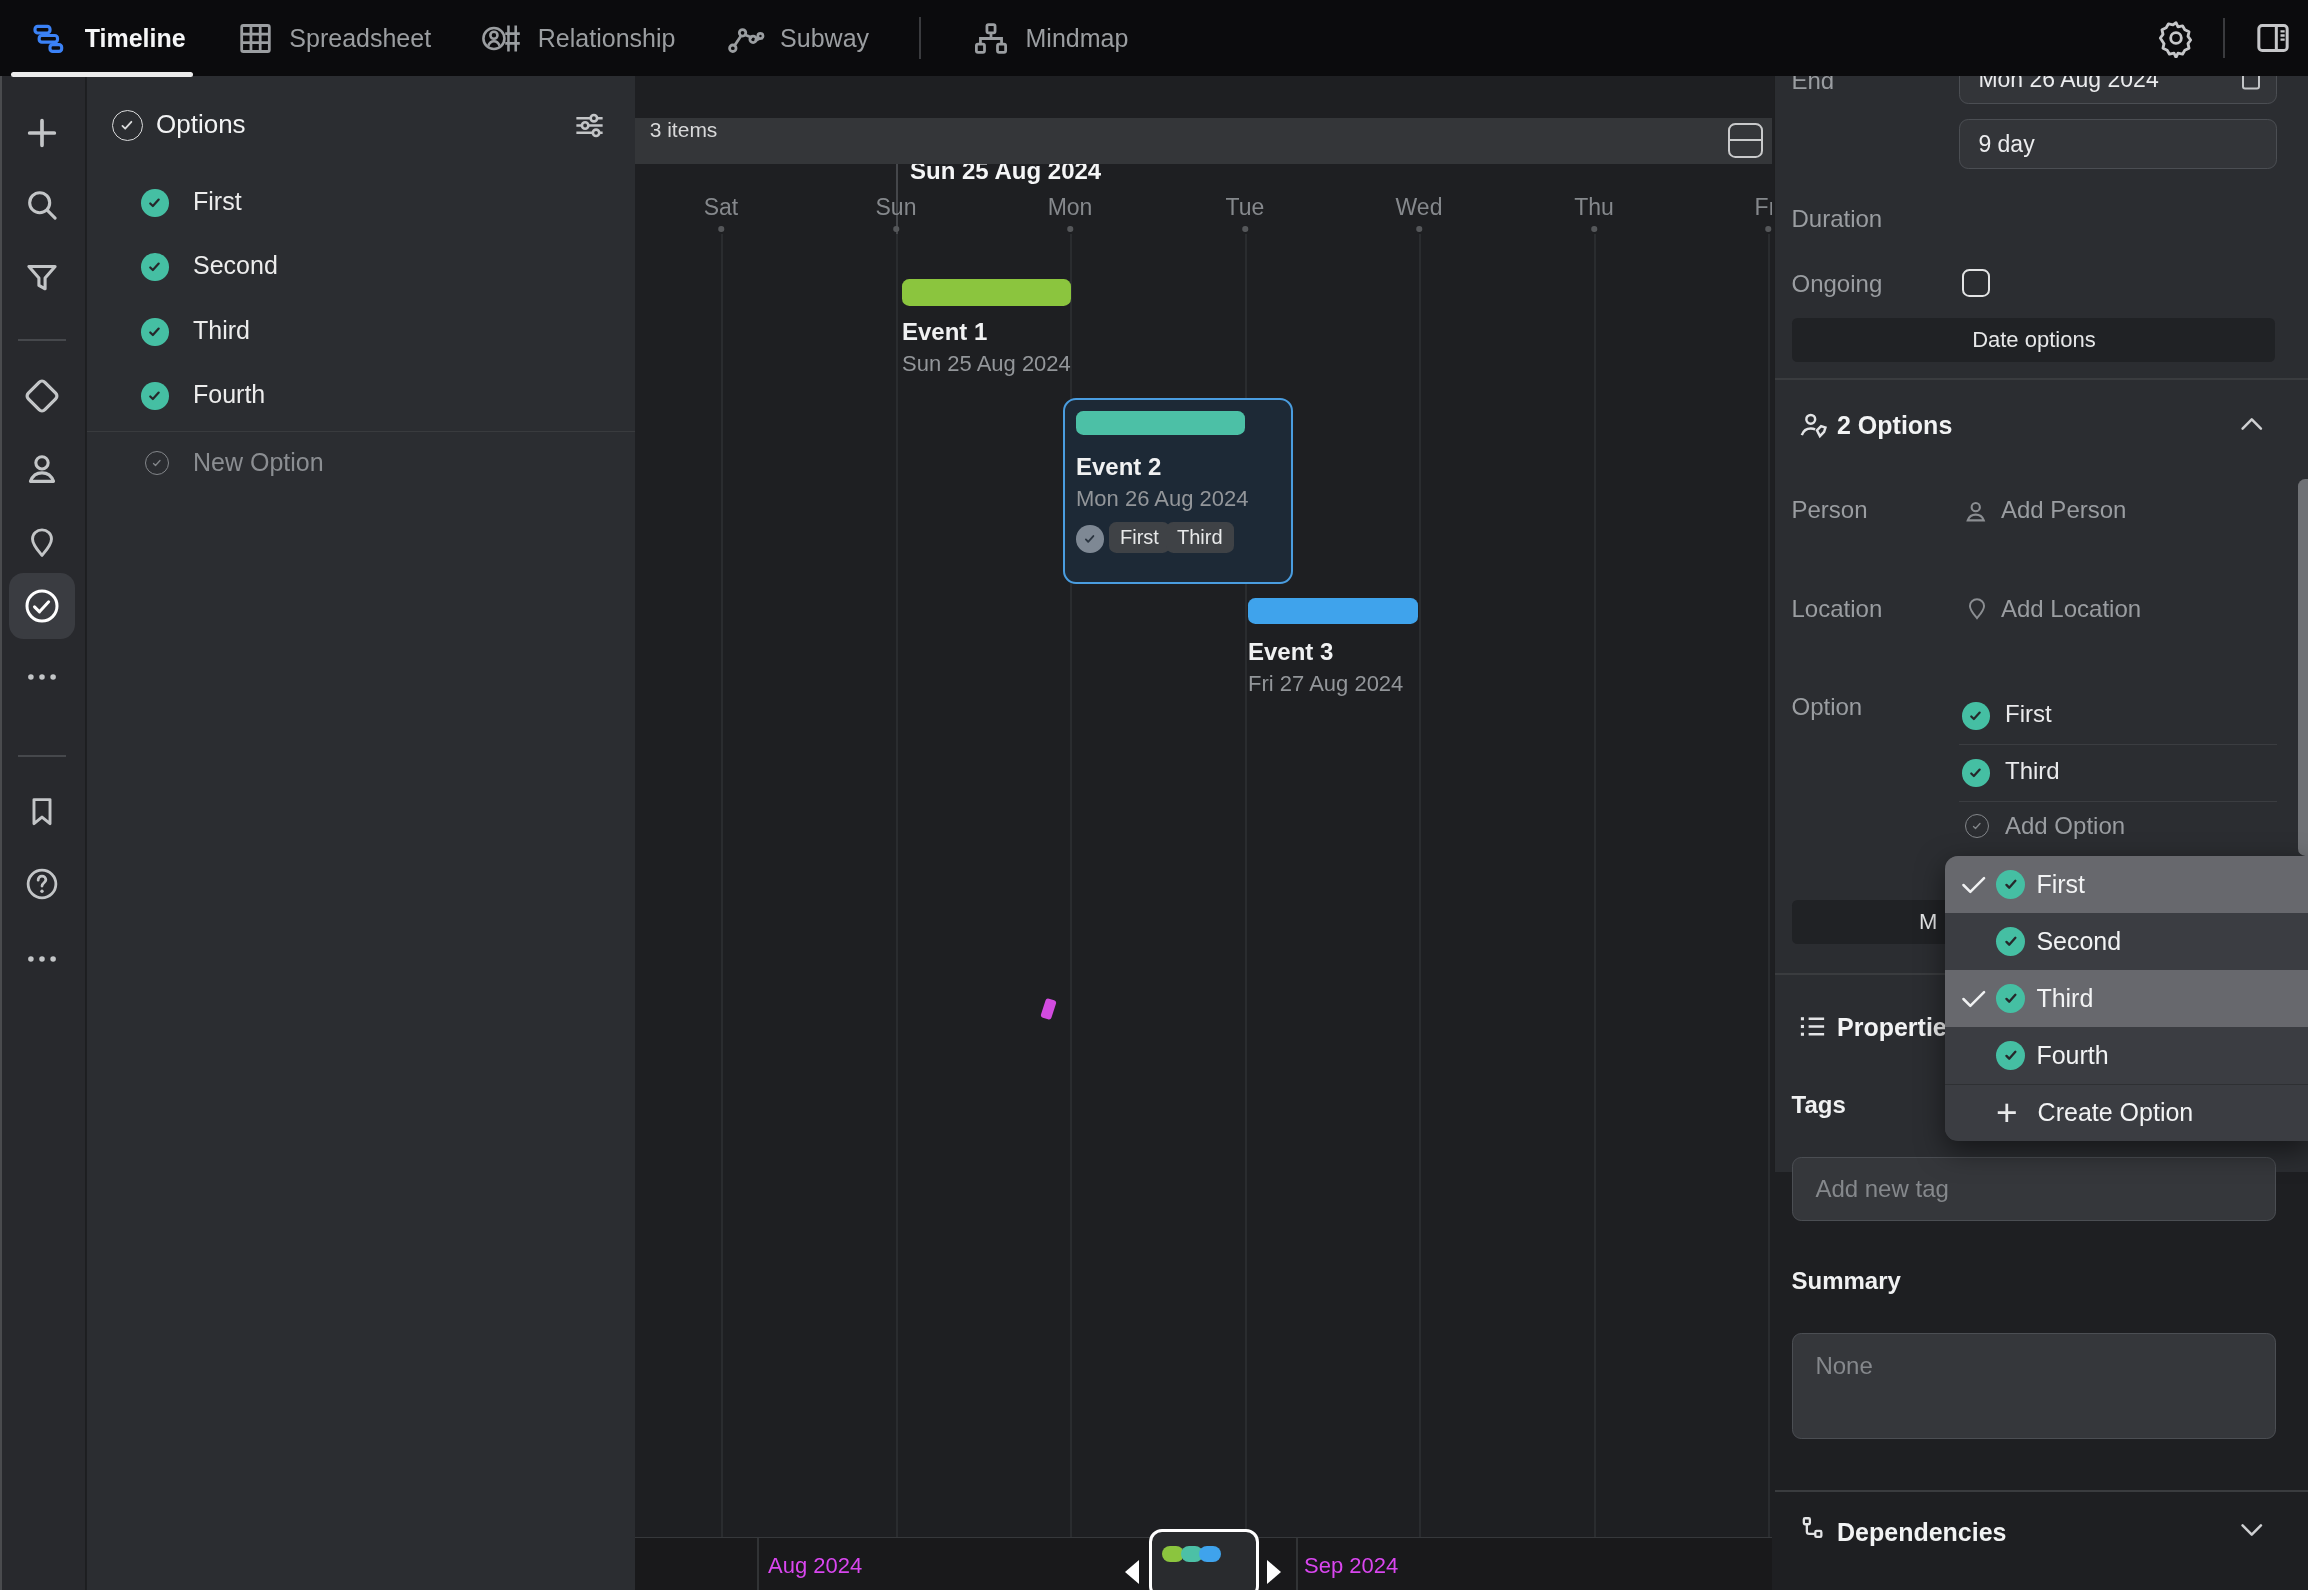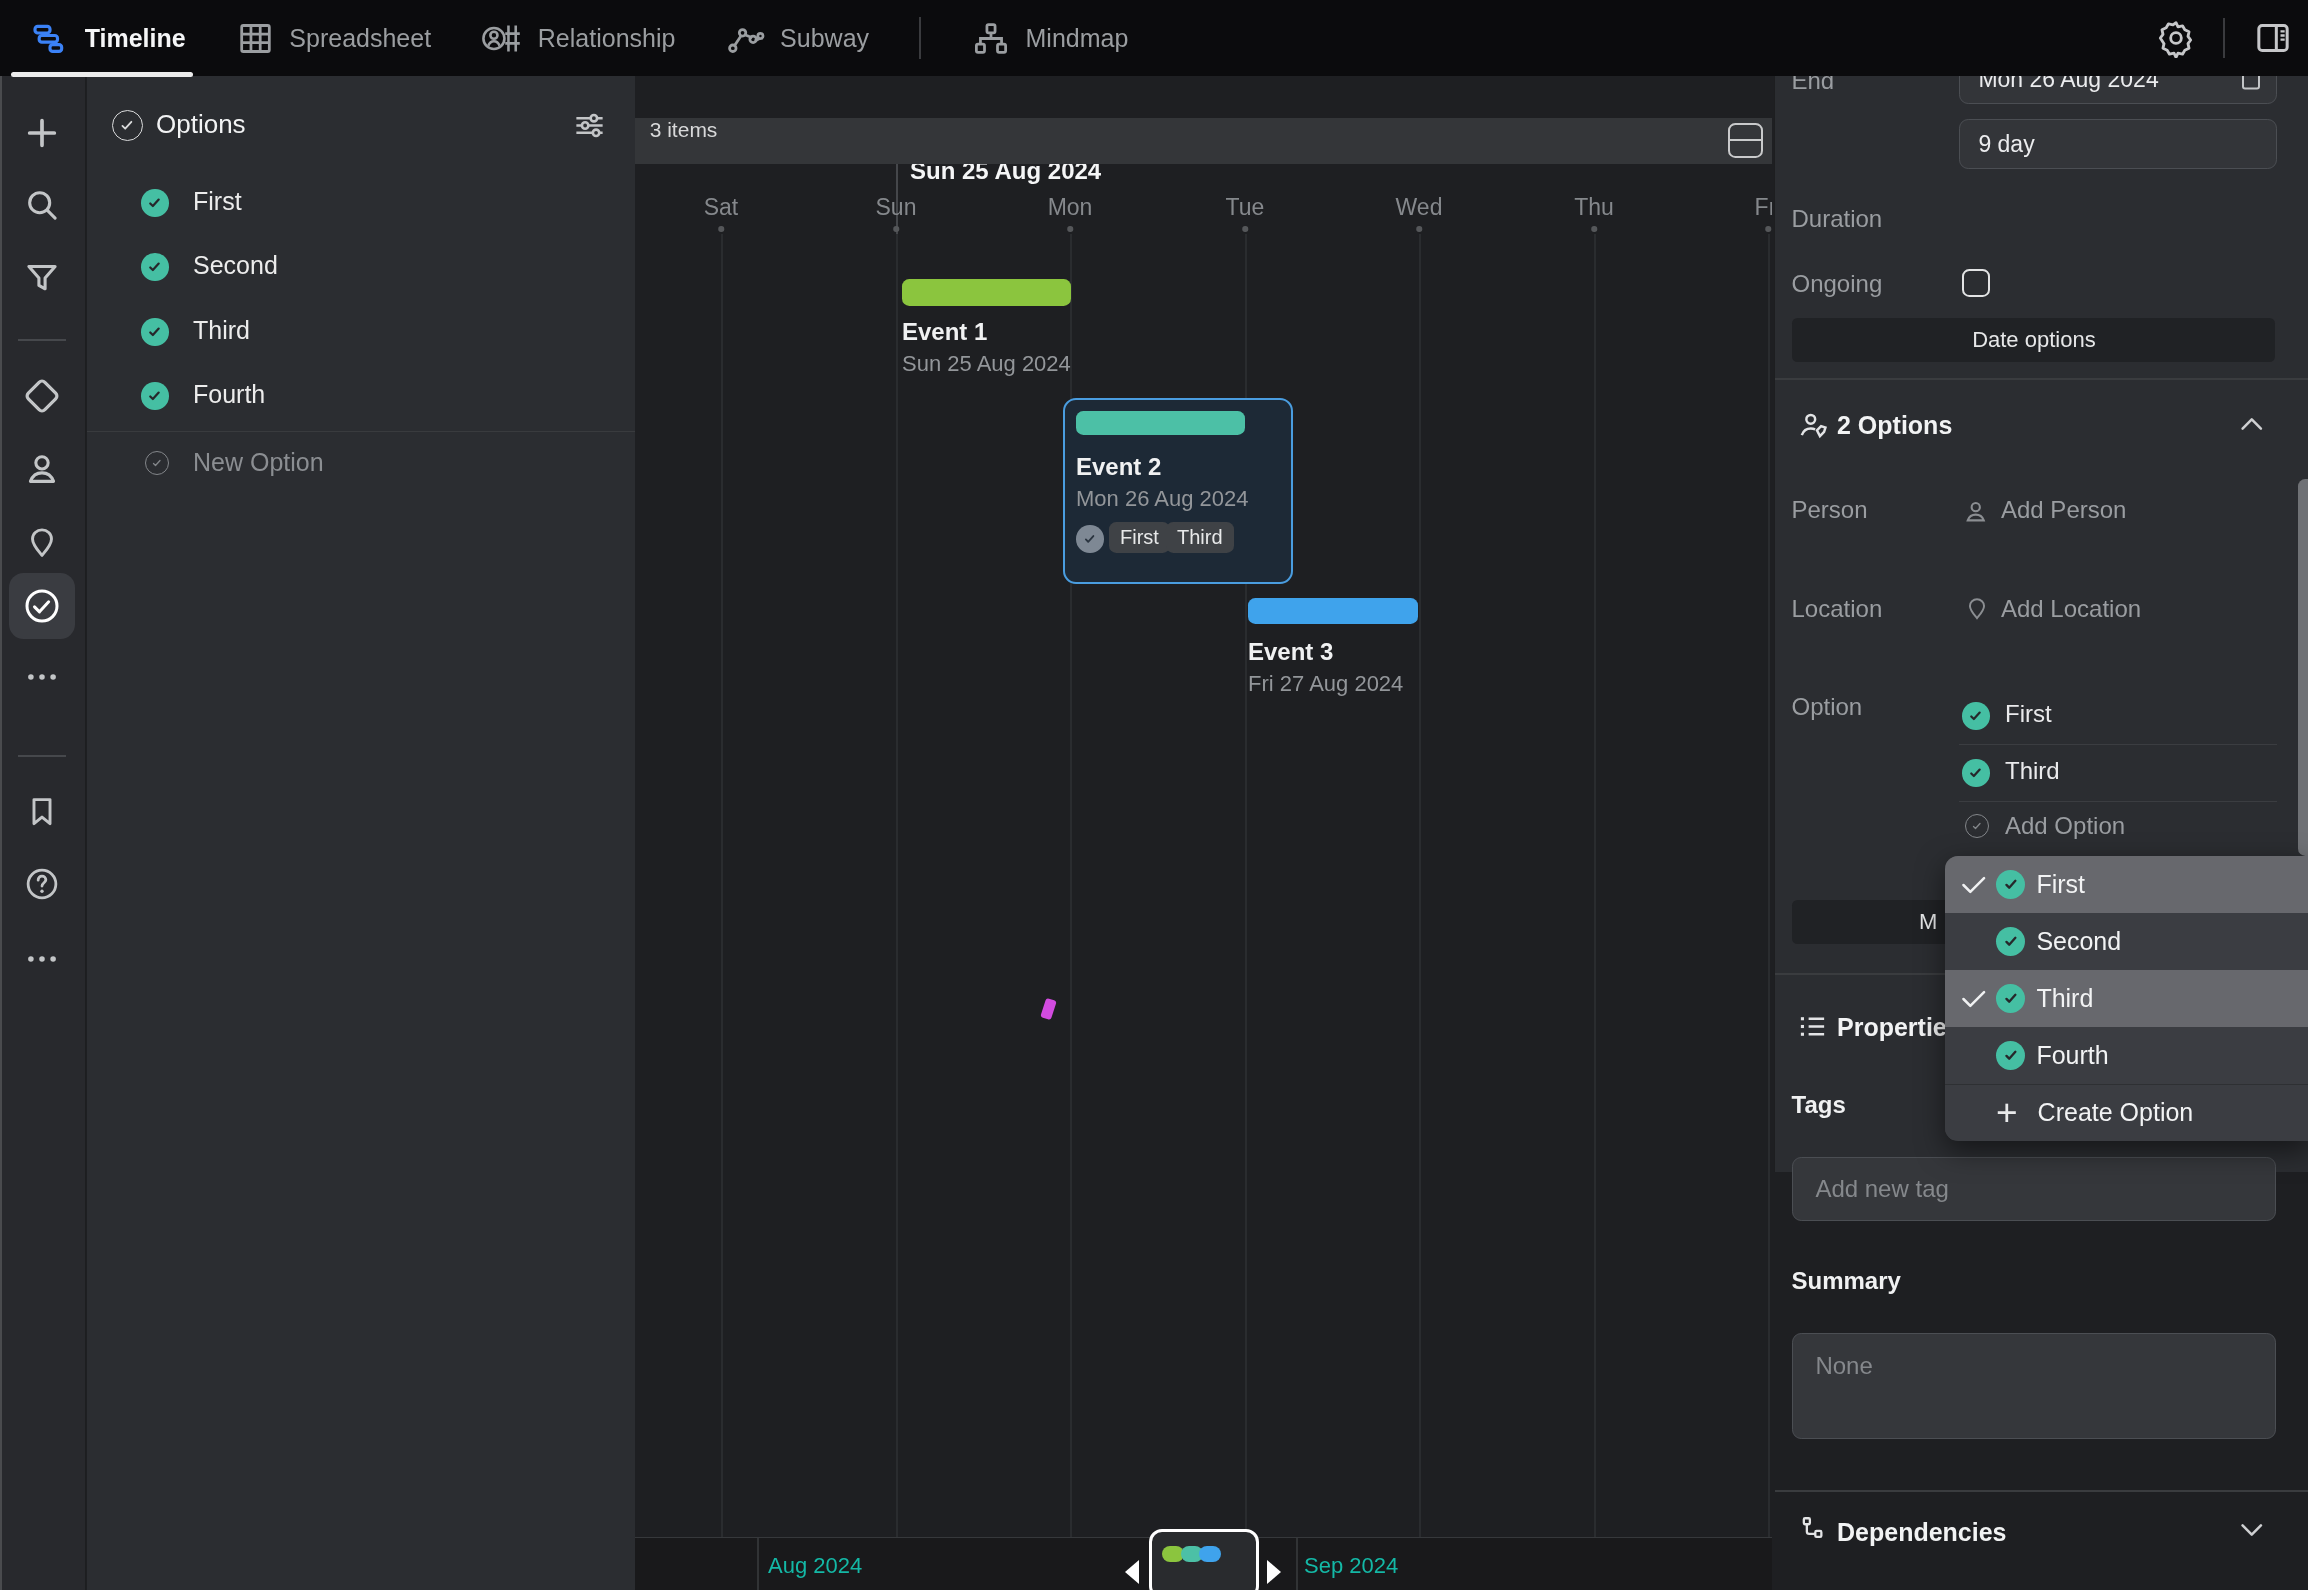--- a/index.html
+++ b/index.html
@@ -52,21 +52,21 @@
   .evtitle{position:absolute;font-size:24px;font-weight:600;color:#f0f1f2;}
   .evdate{position:absolute;font-size:22px;color:#93969a;}
   #ev2card{left:428px;top:322px;width:230px;height:186px;background:#1d2936;border:2.8px solid #4a9de0;border-radius:13px;box-sizing:border-box;z-index:7;}
   .chip{position:absolute;top:122px;height:31px;background:#3f4246;border-radius:7.3px;color:#e8e9ea;font-size:20px;display:flex;align-items:center;justify-content:center;padding:0 11px;}
   #tagck{position:absolute;left:11px;top:125px;width:27.5px;height:27.5px;background:#7e8894;color:#2b3540;}
   #magenta-mark{left:408px;top:923px;width:11px;height:20px;background:#d24be0;border-radius:2.8px;transform:rotate(18deg);z-index:8;}
 
   
   #bstrip{left:0;top:1461px;width:1137px;height:53px;background:#19191b;border-top:1.8px solid #36383b;z-index:9;}
   .mo-sep{position:absolute;top:0;width:1.8px;height:53px;background:#313335;}
-  .mo-lbl{position:absolute;top:14.7px;font-size:22px;color:#14b8a6;}
+  .mo-lbl{position:absolute;top:14.7px;font-size:22px;color:#d946ef;}
   #mini-box{position:absolute;left:514px;top:-9.2px;width:110px;height:70px;background:#292b2e;border:3.7px solid #ffffff;border-radius:13px;box-sizing:border-box;z-index:10;}
   .mini-dot{position:absolute;top:13.8px;width:22px;height:16.5px;border-radius:8.3px;}
   .nav-arrow{position:absolute;top:22px;width:0;height:0;border-top:12px solid transparent;border-bottom:12px solid transparent;z-index:10;}
   #arrow-left{left:490px;border-right:14.7px solid #ffffff;}
   #arrow-right{left:632px;border-left:14.7px solid #ffffff;}
 
   
   #inspector{left:1774px;top:76px;width:534px;height:1096px;background:#2b2d31;border-left:1.8px solid #1d1e20;z-index:30;}
   .ins-label{position:absolute;left:16.5px;font-size:24px;color:#9a9da1;}
   .ins-input{position:absolute;left:184px;width:318px;background:#333539;border:1.8px solid #4b4e53;border-radius:9.2px;box-sizing:border-box;color:#ebecee;font-size:23px;display:flex;align-items:center;padding:0 18.4px;}

